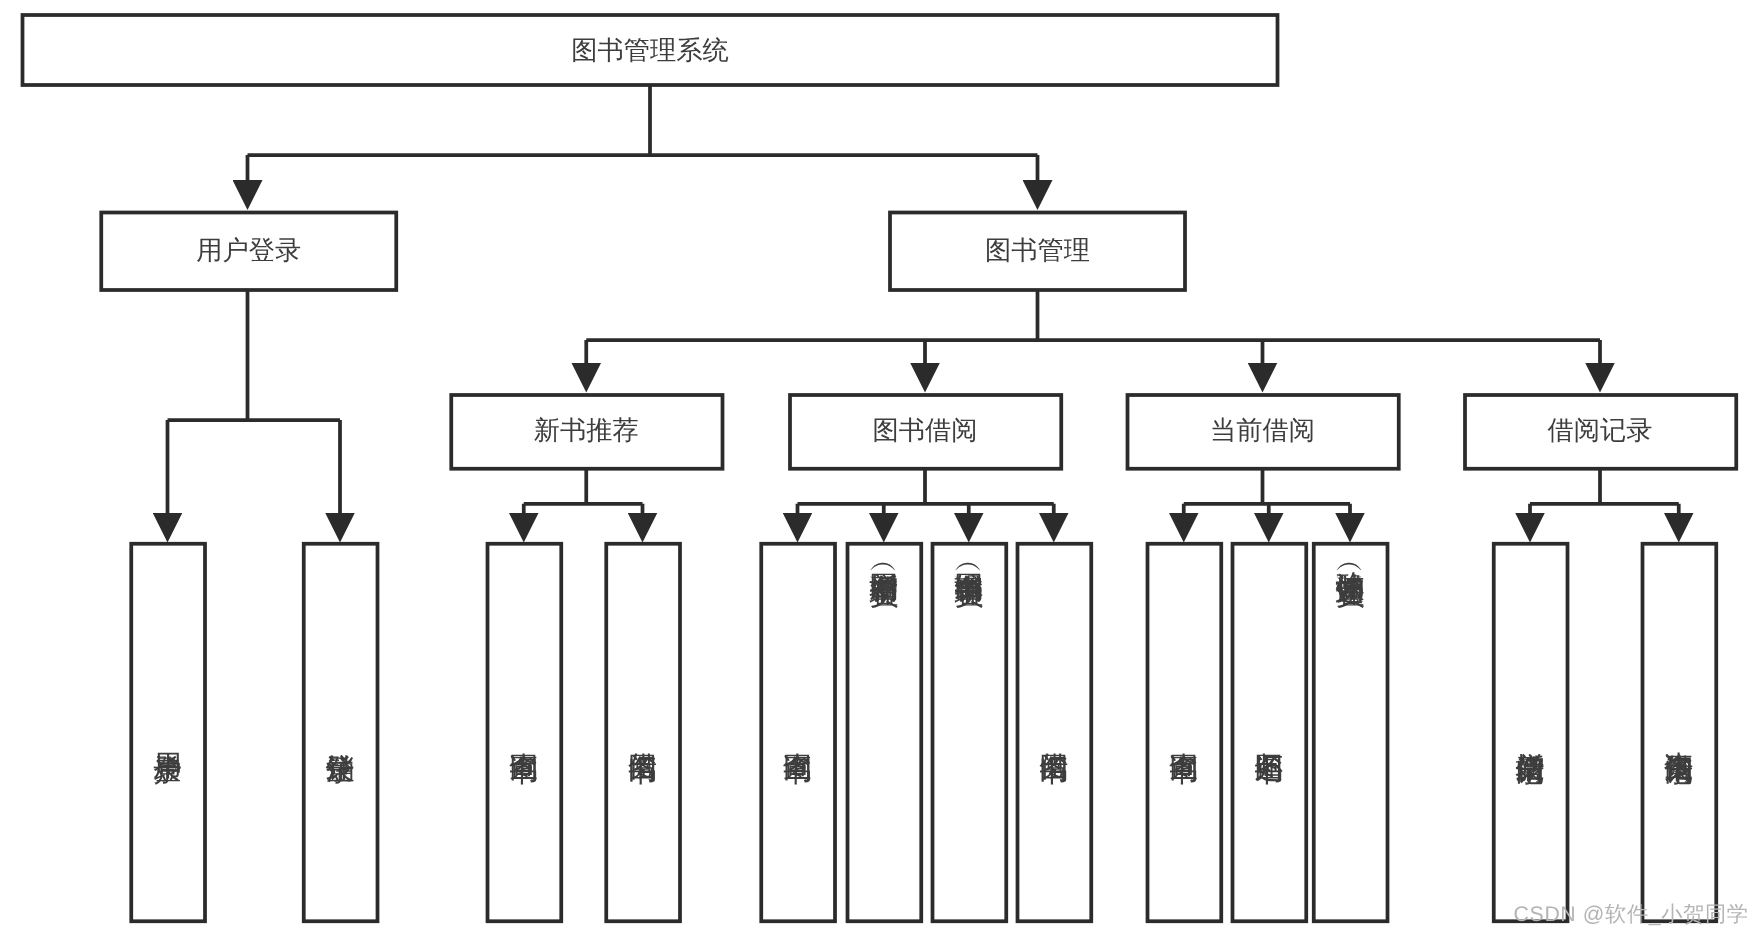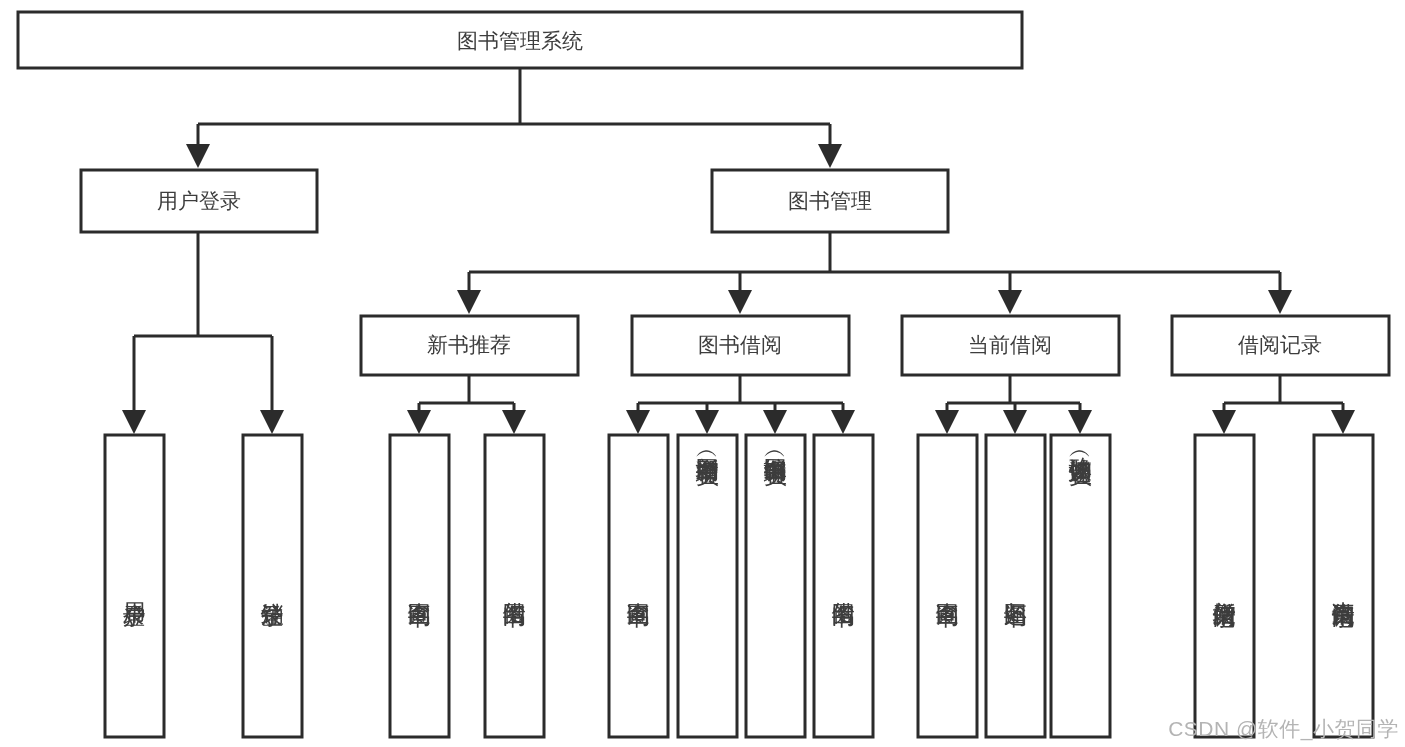--- a/index.html
+++ b/index.html
@@ -18,21 +18,21 @@
     text-anchor:middle;
     dominant-baseline:middle;
   }
   .connector{
     stroke:#2b2b2b;stroke-width:3;fill:none;stroke-linecap:butt;
   }
   .watermark{
     position:absolute;
     right:6px;bottom:4px;
     font-family:"Liberation Sans","DejaVu Sans",sans-serif;
-    font-size:21px;
+    font-size:17px;
     color:#b4b4b4;
     letter-spacing:0.5px;
     white-space:nowrap;
     pointer-events:none;
   }
   .vlabel-wrap{
     position:absolute;
     display:flex;
     align-items:center;
     justify-content:center;

